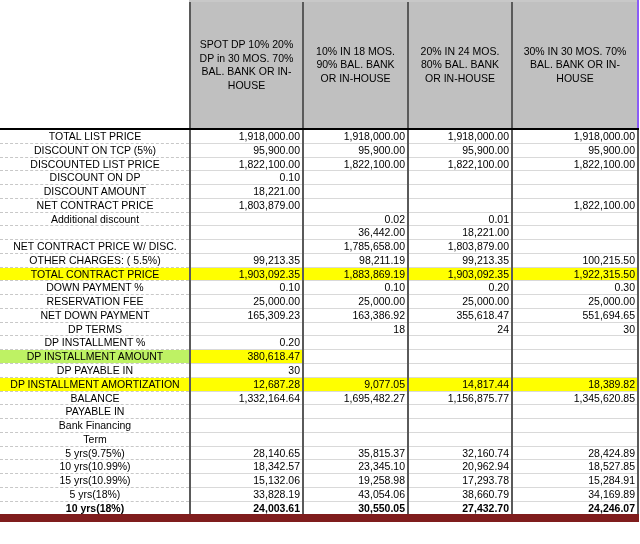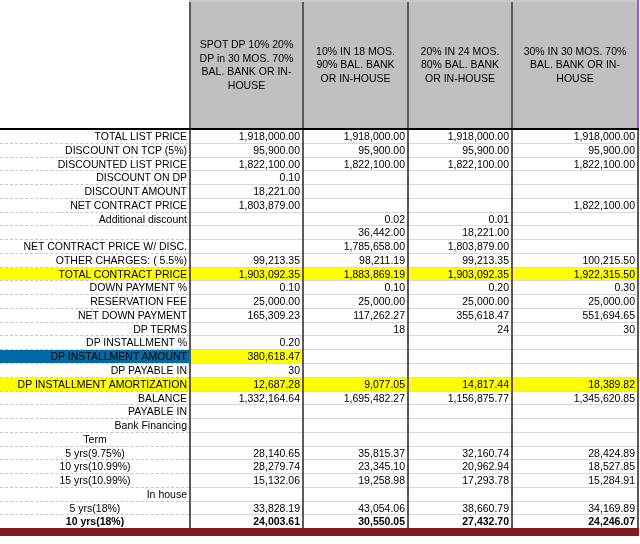--- a/index.html
+++ b/index.html
@@ -34,21 +34,21 @@
   thead th.blank { background: #ffffff; border-left: none; border-top: none; }
   thead th:last-child { border-right: 2px solid #8b5cf6; }
   tbody td {
     height: 12.77px;
     line-height: 12.77px;
     padding: 0 2px 0 3px;
     white-space: nowrap;
     overflow: hidden;
     border-bottom: 1px solid #d9d9d9;
   }
-  tbody td.label { text-align: right; border-bottom: 1px dashed #c8c8c8; }
+  tbody td.label { text-align: center; border-bottom: 1px dashed #c8c8c8; }
   tbody td.label.indent { text-align: center; }
   tbody td.num { text-align: right; border-left: 2px solid #5a5a5a; }
   tbody td.num:last-child { border-right: 2px solid #5a5a5a; }
   tbody tr.hl td { background: #ffff00; }
   tbody tr:last-child td { border-bottom: 8px solid #7f1d1d; font-weight: bold; }
 </style>
 </head>
 <body>
 
 <div class="sheet">
@@ -157,40 +157,40 @@
         <tr>
           <td class="label">RESERVATION FEE</td>
           <td class="num">25,000.00</td>
           <td class="num">25,000.00</td>
           <td class="num">25,000.00</td>
           <td class="num">25,000.00</td>
         </tr>
         <tr>
           <td class="label">NET DOWN PAYMENT</td>
           <td class="num">165,309.23</td>
-          <td class="num">117,262.27</td>
+          <td class="num">163,386.92</td>
           <td class="num">355,618.47</td>
           <td class="num">551,694.65</td>
         </tr>
         <tr>
           <td class="label">DP TERMS</td>
           <td class="num"></td>
           <td class="num">18</td>
           <td class="num">24</td>
           <td class="num">30</td>
         </tr>
         <tr>
           <td class="label">DP INSTALLMENT %</td>
           <td class="num">0.20</td>
           <td class="num"></td>
           <td class="num"></td>
           <td class="num"></td>
         </tr>
         <tr>
-          <td class="label" style="background: #0369a1;">DP INSTALLMENT AMOUNT</td>
+          <td class="label" style="background: #bef264;">DP INSTALLMENT AMOUNT</td>
           <td class="num" style="background: rgb(255, 255, 0);">380,618.47</td>
           <td class="num"></td>
           <td class="num"></td>
           <td class="num"></td>
         </tr>
         <tr>
           <td class="label">DP PAYABLE IN</td>
           <td class="num">30</td>
           <td class="num"></td>
           <td class="num"></td>
@@ -233,40 +233,33 @@
         </tr>
         <tr>
           <td class="label indent">5 yrs(9.75%)</td>
           <td class="num">28,140.65</td>
           <td class="num">35,815.37</td>
           <td class="num">32,160.74</td>
           <td class="num">28,424.89</td>
         </tr>
         <tr>
           <td class="label indent">10 yrs(10.99%)</td>
-          <td class="num">28,279.74</td>
+          <td class="num">18,342.57</td>
           <td class="num">23,345.10</td>
           <td class="num">20,962.94</td>
           <td class="num">18,527.85</td>
         </tr>
         <tr>
           <td class="label indent">15 yrs(10.99%)</td>
           <td class="num">15,132.06</td>
           <td class="num">19,258.98</td>
           <td class="num">17,293.78</td>
           <td class="num">15,284.91</td>
         </tr>
         <tr>
-          <td class="label">In house</td>
-          <td class="num"></td>
-          <td class="num"></td>
-          <td class="num"></td>
-          <td class="num"></td>
-        </tr>
-        <tr>
           <td class="label indent">5 yrs(18%)</td>
           <td class="num">33,828.19</td>
           <td class="num">43,054.06</td>
           <td class="num">38,660.79</td>
           <td class="num">34,169.89</td>
         </tr>
         <tr>
           <td class="label indent">10 yrs(18%)</td>
           <td class="num">24,003.61</td>
           <td class="num">30,550.05</td>

